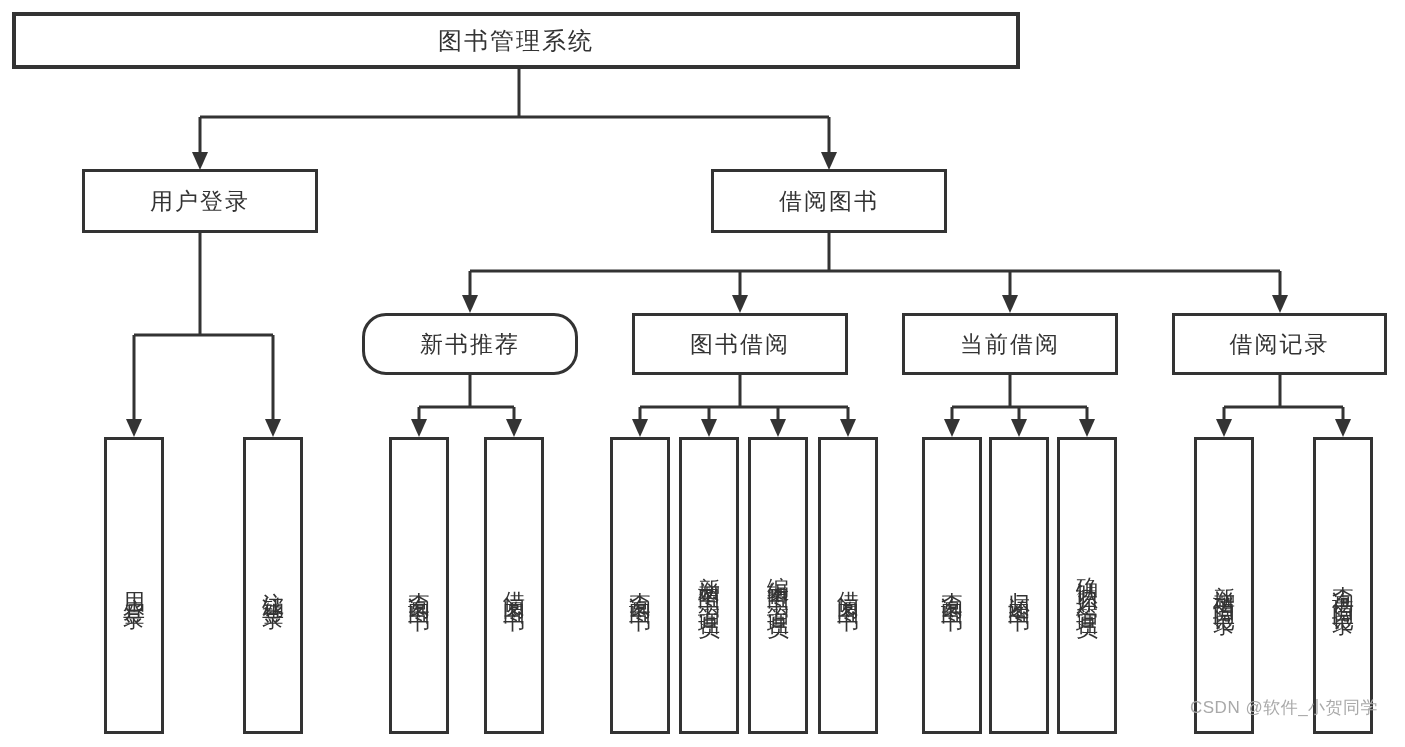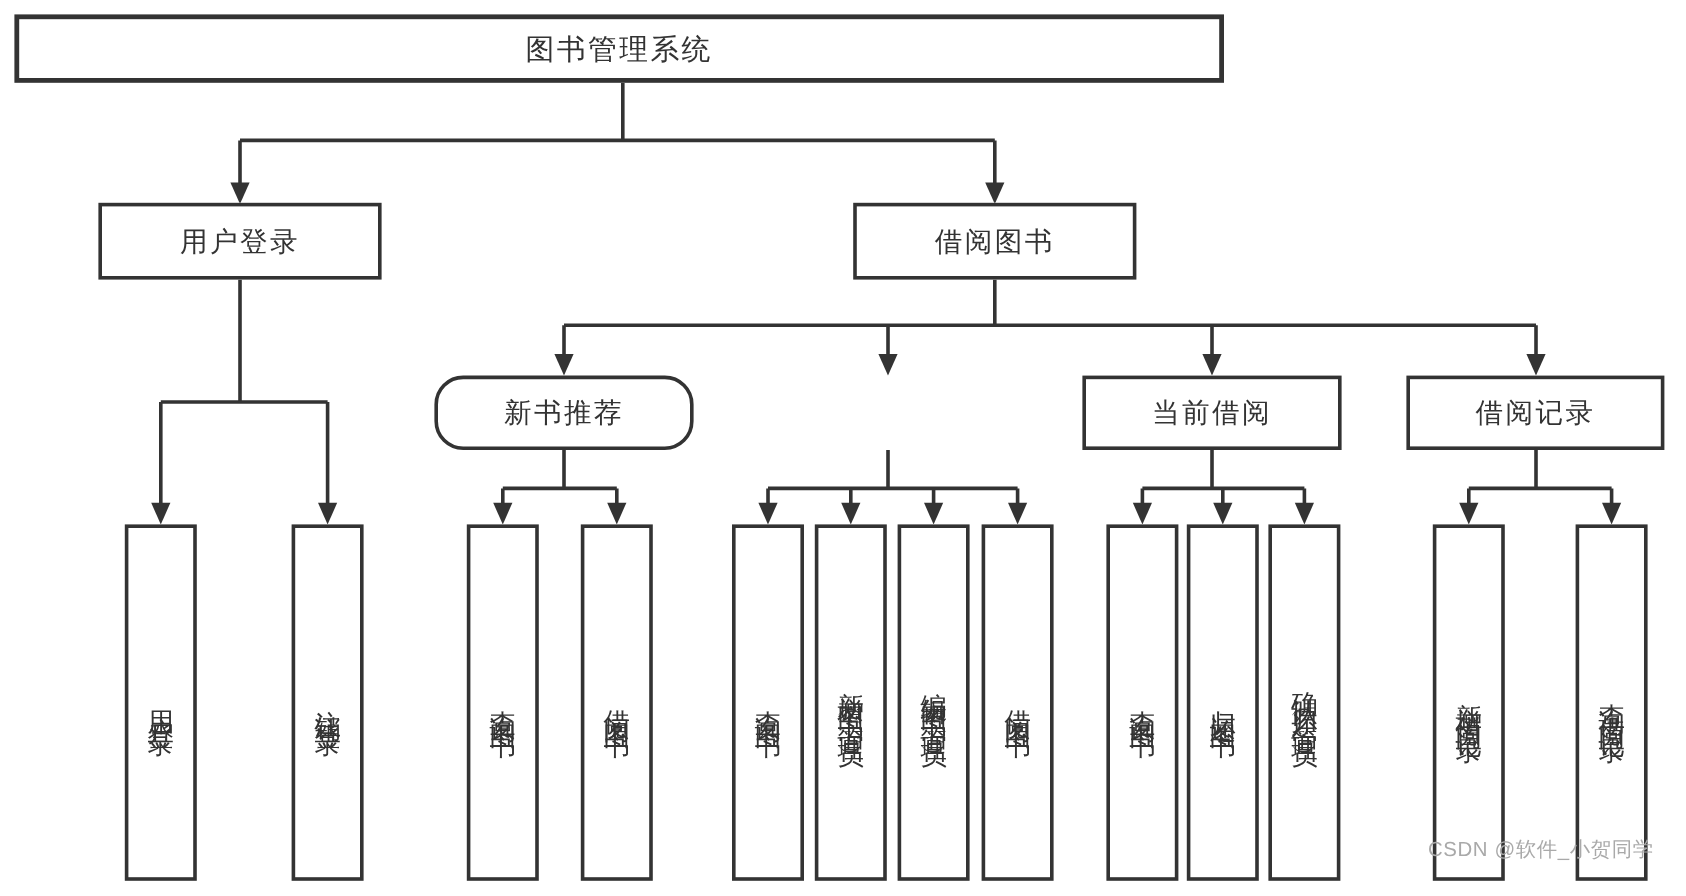--- a/index.html
+++ b/index.html
@@ -85,20 +85,21 @@
       <polygon points="1335,419 1351,419 1343,437"></polygon>
     </g>
   </svg>
 
   <div class="node h-node root-node" style="left:12px; top:12px; width:1008px; height:57px;">图书管理系统</div>
 
   <div class="node h-node" style="left:82px; top:169px; width:236px; height:64px;">用户登录</div>
   <div class="node h-node" style="left:711px; top:169px; width:236px; height:64px;">借阅图书</div>
 
   <div class="node h-node" style="left:362px; top:313px; width:216px; height:62px;border-radius:24px;">新书推荐</div>
+  <div class="node h-node" style="left:632px; top:313px; width:216px; height:62px;">图书借阅</div>
   <div class="node h-node" style="left:1172px; top:313px; width:215px; height:62px;">借阅记录</div>
   <div class="node h-node" style="left:902px; top:313px; width:216px; height:62px;">当前借阅</div>
 
   <div class="node v-node" style="left:104px; top:437px; width:60px; height:297px;">
     <span class="vtext">用户登录</span>
   </div>
   <div class="node v-node" style="left:243px; top:437px; width:60px; height:297px;">
     <span class="vtext">注销登录</span>
   </div>
 

